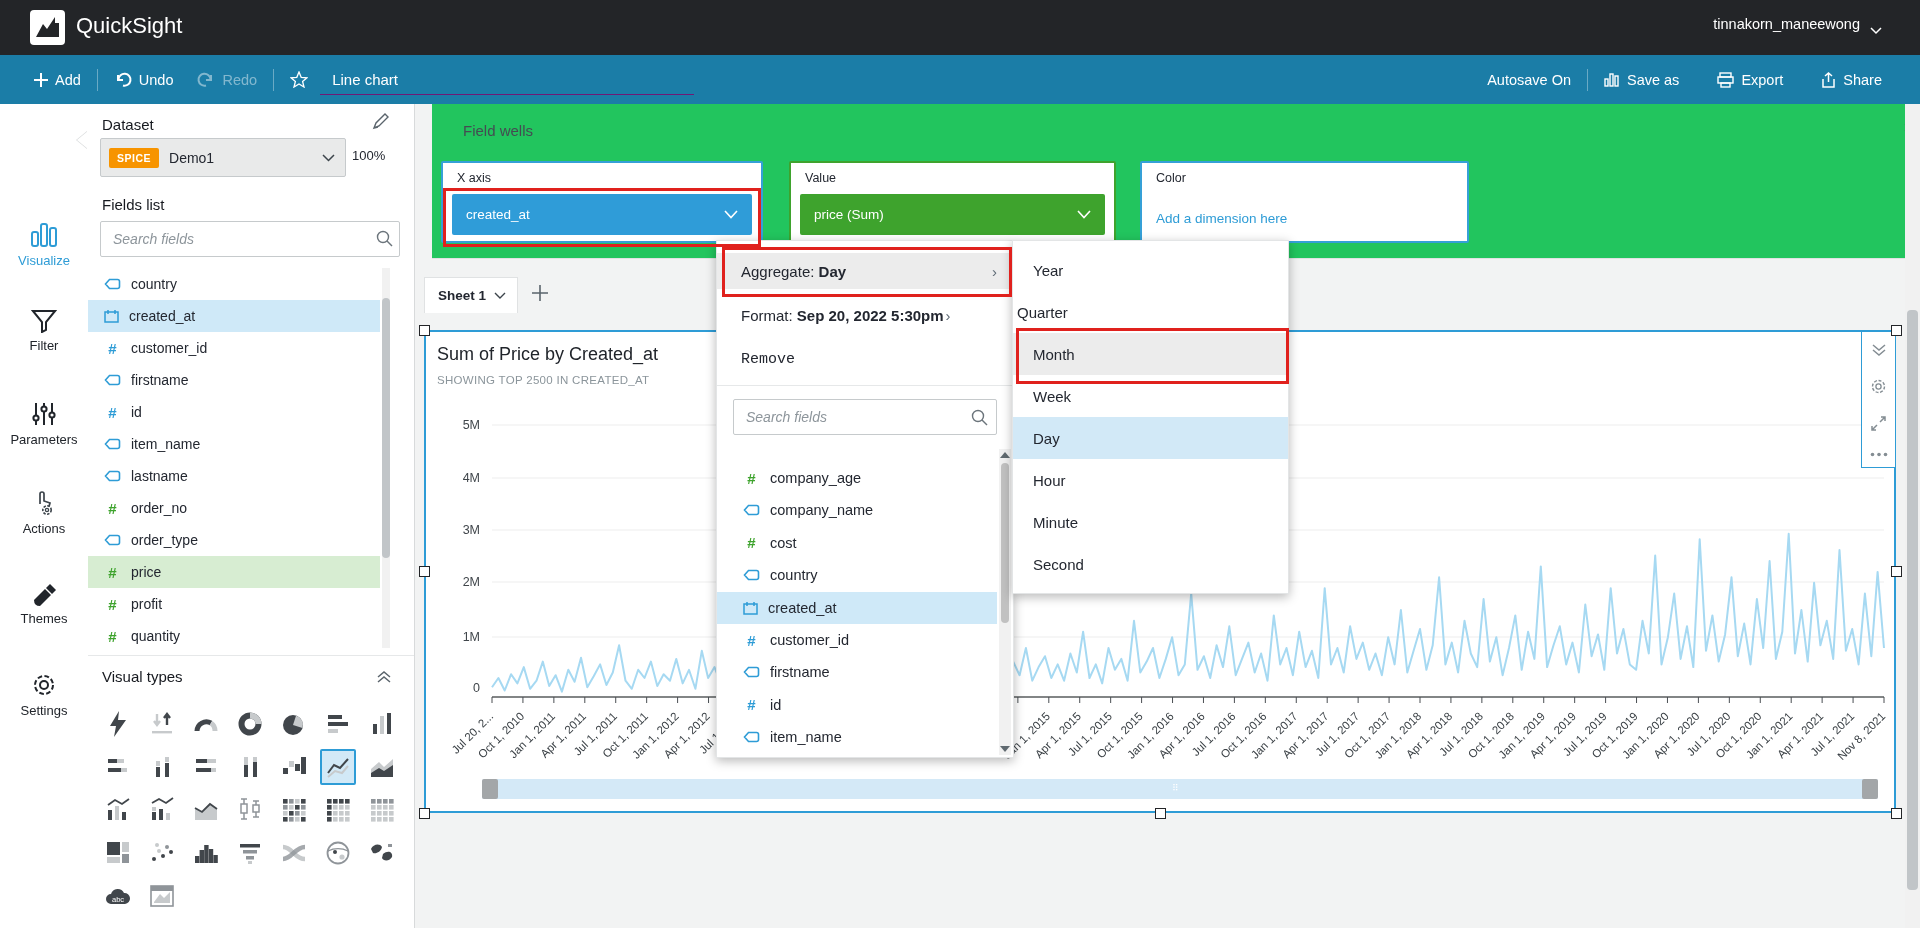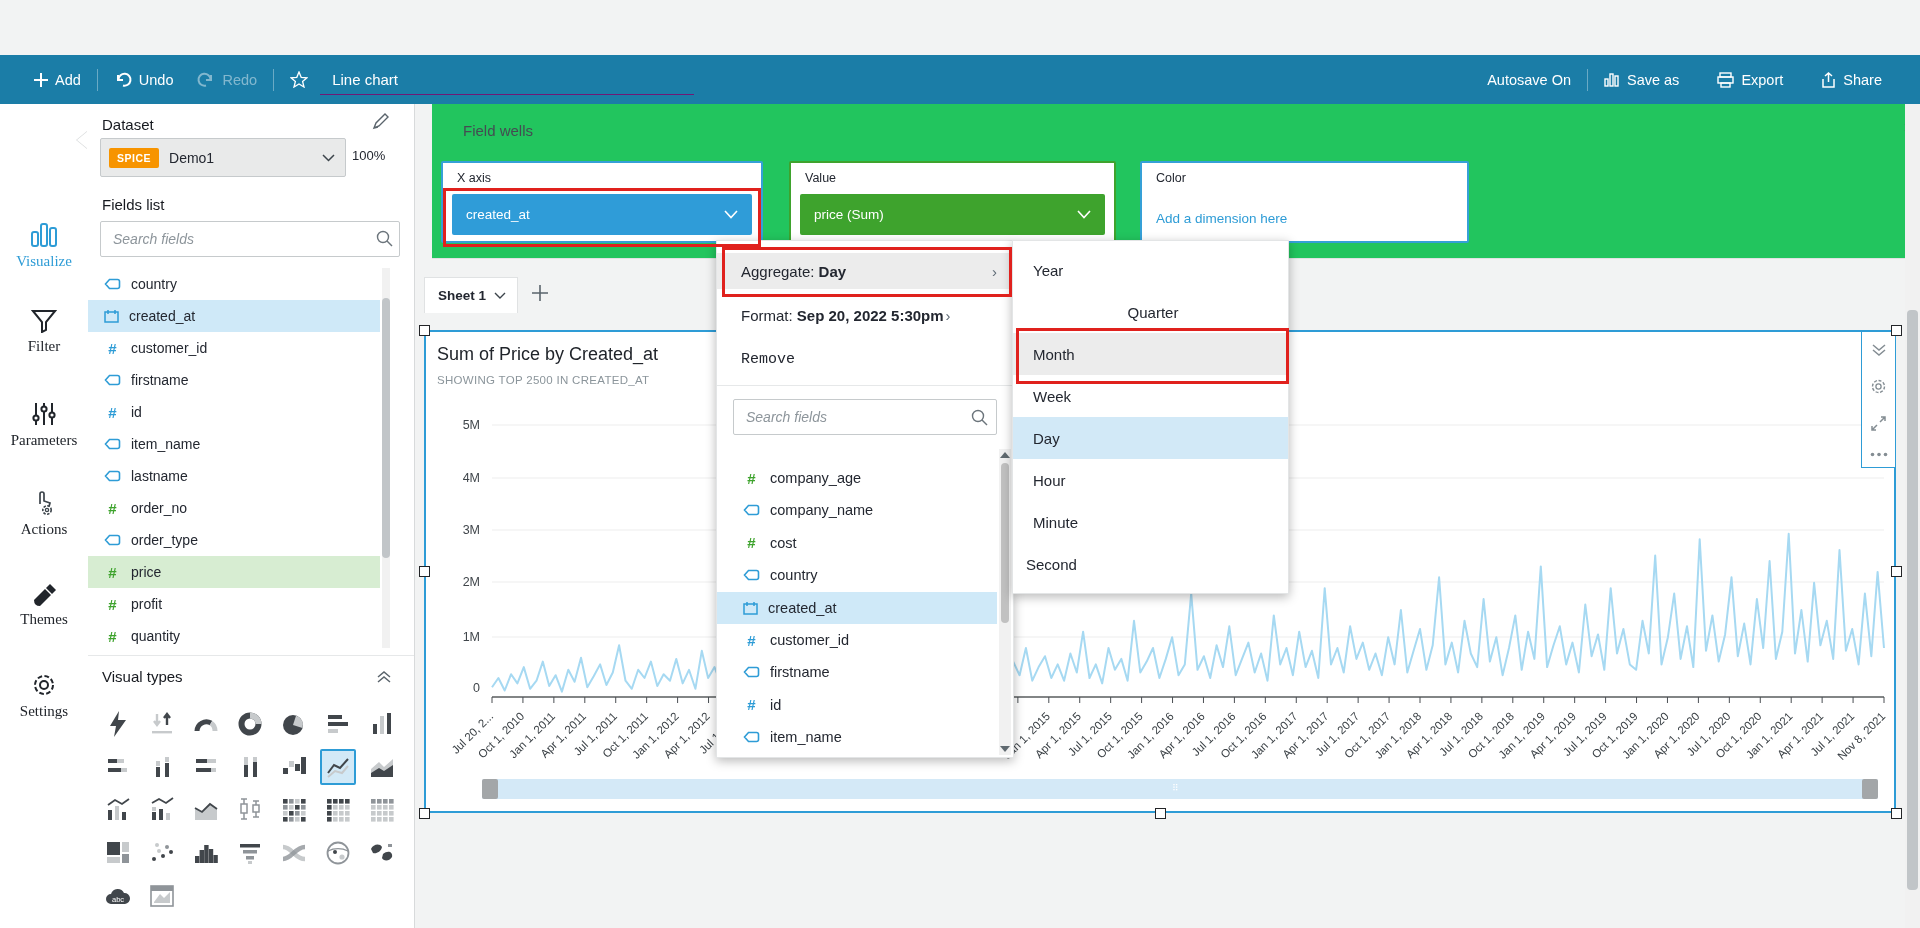--- a/index.html
+++ b/index.html
@@ -6,21 +6,21 @@
   #app{position:relative;width:1920px;height:928px;overflow:hidden;background:#f2f3f3;}
   .abs{position:absolute;}
   
   #topbar{left:0;top:0;width:1920px;height:55px;background:#232528;display:flex;align-items:center;}
   #toolbar{left:0;top:55px;width:1920px;height:49px;background:#1b7da7;display:flex;align-items:center;color:#fff;font-size:14.5px;}
   .tb-btn{display:flex;align-items:center;gap:7px;padding:0 12px;height:100%;cursor:pointer;white-space:nowrap;}
   .tb-sep{width:1px;height:22px;background:rgba(255,255,255,.35);margin:0 4px;}
   .dim{opacity:.45;}
   
   #rail{left:0;top:104px;width:88px;height:824px;background:#fff;border-right:1px solid #e4e6e7;}
-  .rail-item{position:absolute;left:0;width:88px;text-align:center;color:#21252b;font-size:15px;cursor:pointer;font-family:Liberation Serif, serif;}
+  .rail-item{position:absolute;left:0;width:88px;text-align:center;color:#21252b;font-size:13px;cursor:pointer;}
   .rail-item.active{color:#2e9cd6;}
   .rail-item svg{display:block;margin:0 auto 5px;}
   
   #panel{left:88px;top:104px;width:326px;height:824px;background:#fff;border-right:1px solid #d8dadb;}
   .panel-h{font-size:15px;color:#16191f;}
   .field-row{position:absolute;left:0;width:292px;height:32px;display:flex;align-items:center;padding-left:16px;box-sizing:border-box;gap:10px;font-size:14px;color:#232730;cursor:pointer;}
   .row-blue{background:#cfe9f8;}
   .row-green{background:#d7edd2;}
   .vt-cell{position:absolute;width:36px;height:36px;display:flex;align-items:center;justify-content:center;cursor:pointer;border:2px solid transparent;border-radius:2px;box-sizing:border-box;}
   .vt-sel{background:#d2e9f7;border-color:#2e9cd6;}
@@ -58,20 +58,37 @@
   .arrow-up{width:0;height:0;border-left:5px solid transparent;border-right:5px solid transparent;border-bottom:6px solid #606a70;position:absolute;}
   .arrow-dn{width:0;height:0;border-left:5px solid transparent;border-right:5px solid transparent;border-top:6px solid #606a70;position:absolute;}
   .notch{position:absolute;width:0;height:0;border-top:9px solid transparent;border-bottom:9px solid transparent;border-right:11px solid #fff;z-index:5;filter:drop-shadow(-1px 0 0 #d8dadb);}
   .divline{position:absolute;background:#e6e8e9;height:1px;}
 </style>
 </head>
 <body>
 
 <div id="app">
 
+  <div id="topbar" class="abs">
+    <span class="abs" style="left:30px;top:10px;">
+      <svg width="35" height="35">
+          <rect x="0" y="0" width="35" height="35" rx="4" fill="#fff"></rect>
+          <path d="M6 27 L13 14 L17 19 L25 7 L25 13 L29 13 L29 27 Z" fill="#232528"></path>
+        </svg>
+    </span>
+    <span class="abs" style="left:76px;top:13px;color:#fff;font-size:22px;">QuickSight</span>
+    <span class="abs" style="right:60px;top:16px;color:#fff;font-size:14.5px;cursor:pointer;">
+      <span>tinnakorn_maneewong</span>
+    </span>
+    <span class="abs" style="right:38px;top:21px;">
+      <svg width="12" height="8">
+          <path d="M1 1 L6 6 L11 1" stroke="#fff" stroke-width="1.5" fill="none"></path>
+        </svg>
+    </span>
+  </div>
 
   <div id="toolbar" class="abs">
     <div class="tb-btn" style="margin-left:22px;">
       <svg width="14" height="14">
           <path d="M7 0 V14 M0 7 H14" stroke="#fff" stroke-width="2"></path>
         </svg>
       <span>Add</span>
     </div>
     <div class="tb-sep"></div>
     <div class="tb-btn">
@@ -771,37 +788,37 @@
       <div class="menu-row" style="top: 100px; font-family: Liberation Mono, monospace;">
         <span>Remove</span>
       </div>
     </div>
   <div class="red-box" style="left:722px;top:247px;width:284px;height:44px;"></div>
 
   <div id="submenu" class="abs">
       <div class="menu-row" style="top: 8px; height: 42px; padding-left: 20px;">
         <span>Year</span>
       </div>
-      <div class="menu-row" style="top: 50px; height: 42px; padding-left: 21px; justify-content: center;">
+      <div class="menu-row" style="top: 50px; height: 42px; padding-left: 4px;">
         <span>Quarter</span>
       </div>
       <div class="menu-row hover-gray" style="top: 92px; height: 42px; padding-left: 20px;">
         <span>Month</span>
       </div>
       <div class="menu-row" style="top: 134px; height: 42px; padding-left: 20px;">
         <span>Week</span>
       </div>
       <div class="menu-row sel-blue" style="top: 176px; height: 42px; padding-left: 20px;">
         <span>Day</span>
       </div>
       <div class="menu-row" style="top: 218px; height: 42px; padding-left: 20px;">
         <span>Hour</span>
       </div>
       <div class="menu-row" style="top: 260px; height: 42px; padding-left: 20px;">
         <span>Minute</span>
       </div>
-      <div class="menu-row" style="top: 302px; height: 42px; padding-left: 13px;">
+      <div class="menu-row" style="top: 302px; height: 42px; padding-left: 20px;">
         <span>Second</span>
       </div>
     </div>
   <div class="red-box" style="left:1016px;top:328px;width:267px;height:50px;"></div>
 
 </div>
 
 </body></html>

